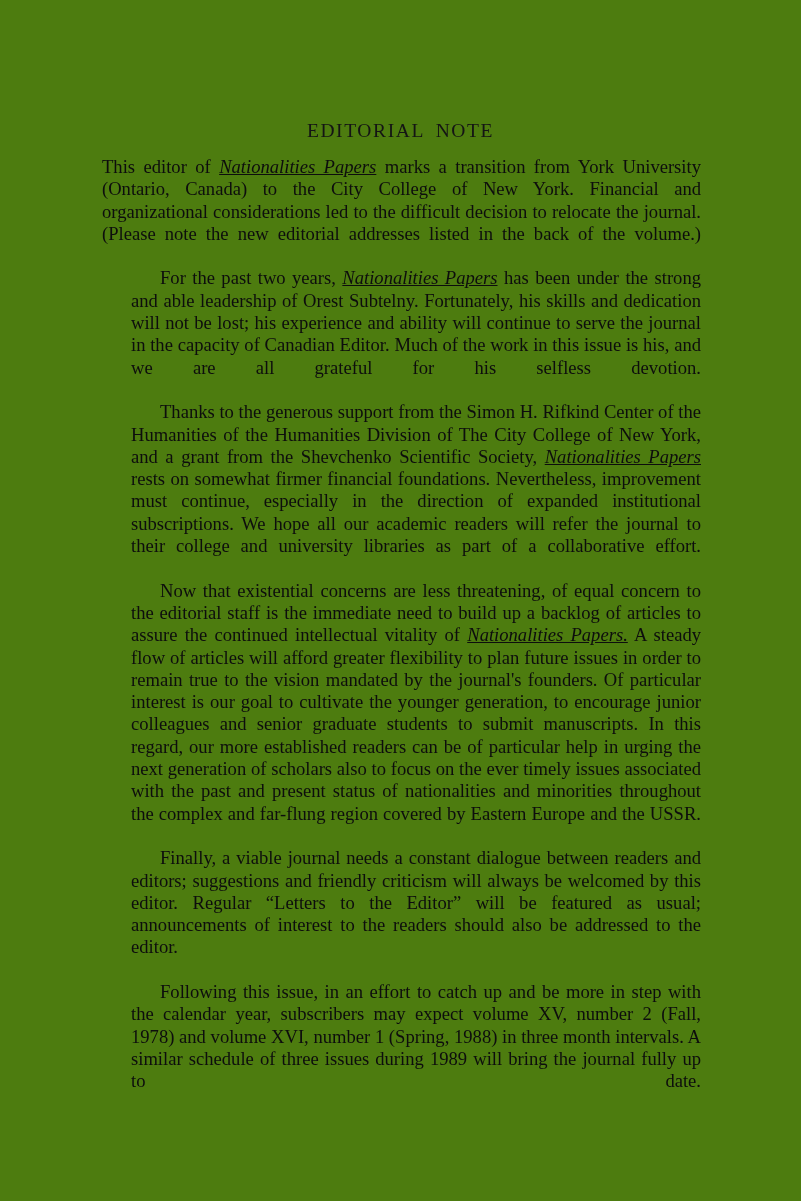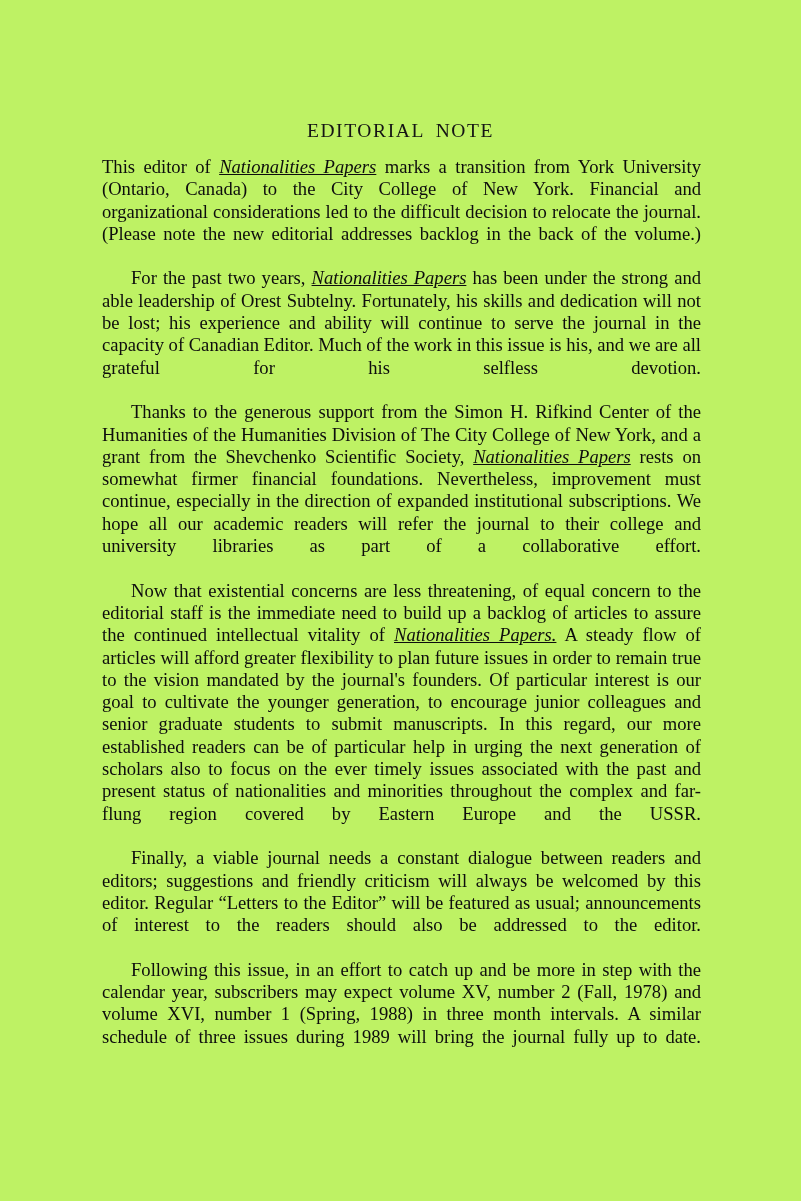--- a/index.html
+++ b/index.html
@@ -39,41 +39,42 @@
     font-size: 18.6px;
     line-height: 22.3px;
     text-align: justify;
     text-justify: inter-word;
     color: #0d0d0d;
     -webkit-hyphens: none;
     hyphens: none;
   }
   .para.indent {
     text-indent: 29px;
+    margin-left: 29px;
   }
   .para i, .para em {
     font-style: italic;
     text-decoration: underline;
   }
   
   .para::after {
     content: "";
     display: inline-block;
     width: 100%;
   }
 </style>
 </head>
 <body>
 
-<div class="page" style="background: #bef264; color: rgb(13, 13, 13);">
+<div class="page" style="background: #4d7c0f; color: rgb(13, 13, 13);">
 
   <h1 class="title">EDITORIAL NOTE</h1>
 
   <div class="body-col">
-    <p class="para"><span>This editor of </span><em>Nationalities Papers</em><span> marks a transition from York University (Ontario, Canada) to the City College of New York. Financial and organizational considerations led to the difficult decision to relocate the journal. (Please note the new editorial addresses backlog in the back of the volume.)</span></p>
+    <p class="para"><span>This editor of </span><em>Nationalities Papers</em><span> marks a transition from York University (Ontario, Canada) to the City College of New York. Financial and organizational considerations led to the difficult decision to relocate the journal. (Please note the new editorial addresses listed in the back of the volume.)</span></p>
     <p class="para indent"><span>For the past two years, </span><em>Nationalities Papers</em><span> has been under the strong and able leadership of Orest Subtelny. Fortunately, his skills and dedication will not be lost; his experience and ability will continue to serve the journal in the capacity of Canadian Editor. Much of the work in this issue is his, and we are all grateful for his selfless devotion.</span></p>
     <p class="para indent"><span>Thanks to the generous support from the Simon H. Rifkind Center of the Humanities of the Humanities Division of The City College of New York, and a grant from the Shevchenko Scientific Society, </span><em>Nationalities Papers</em><span> rests on somewhat firmer financial foundations. Nevertheless, improvement must continue, especially in the direction of expanded institutional subscriptions. We hope all our academic readers will refer the journal to their college and university libraries as part of a collaborative effort.</span></p>
     <p class="para indent"><span>Now that existential concerns are less threatening, of equal concern to the editorial staff is the immediate need to build up a backlog of articles to assure the continued intellectual vitality of </span><em>Nationalities Papers.</em><span> A steady flow of articles will afford greater flexibility to plan future issues in order to remain true to the vision mandated by the journal's founders. Of particular interest is our goal to cultivate the younger generation, to encourage junior colleagues and senior graduate students to submit manuscripts. In this regard, our more established readers can be of particular help in urging the next generation of scholars also to focus on the ever timely issues associated with the past and present status of nationalities and minorities throughout the complex and far-flung region covered by Eastern Europe and the USSR.</span></p>
     <p class="para indent"><span>Finally, a viable journal needs a constant dialogue between readers and editors; suggestions and friendly criticism will always be welcomed by this editor. Regular “Letters to the Editor” will be featured as usual; announcements of interest to the readers should also be addressed to the editor.</span></p>
     <p class="para indent"><span>Following this issue, in an effort to catch up and be more in step with the calendar year, subscribers may expect volume XV, number 2 (Fall, 1978) and volume XVI, number 1 (Spring, 1988) in three month intervals. A similar schedule of three issues during 1989 will bring the journal fully up to date.</span></p>
   </div>
 
 </div>
 
 </body></html>

